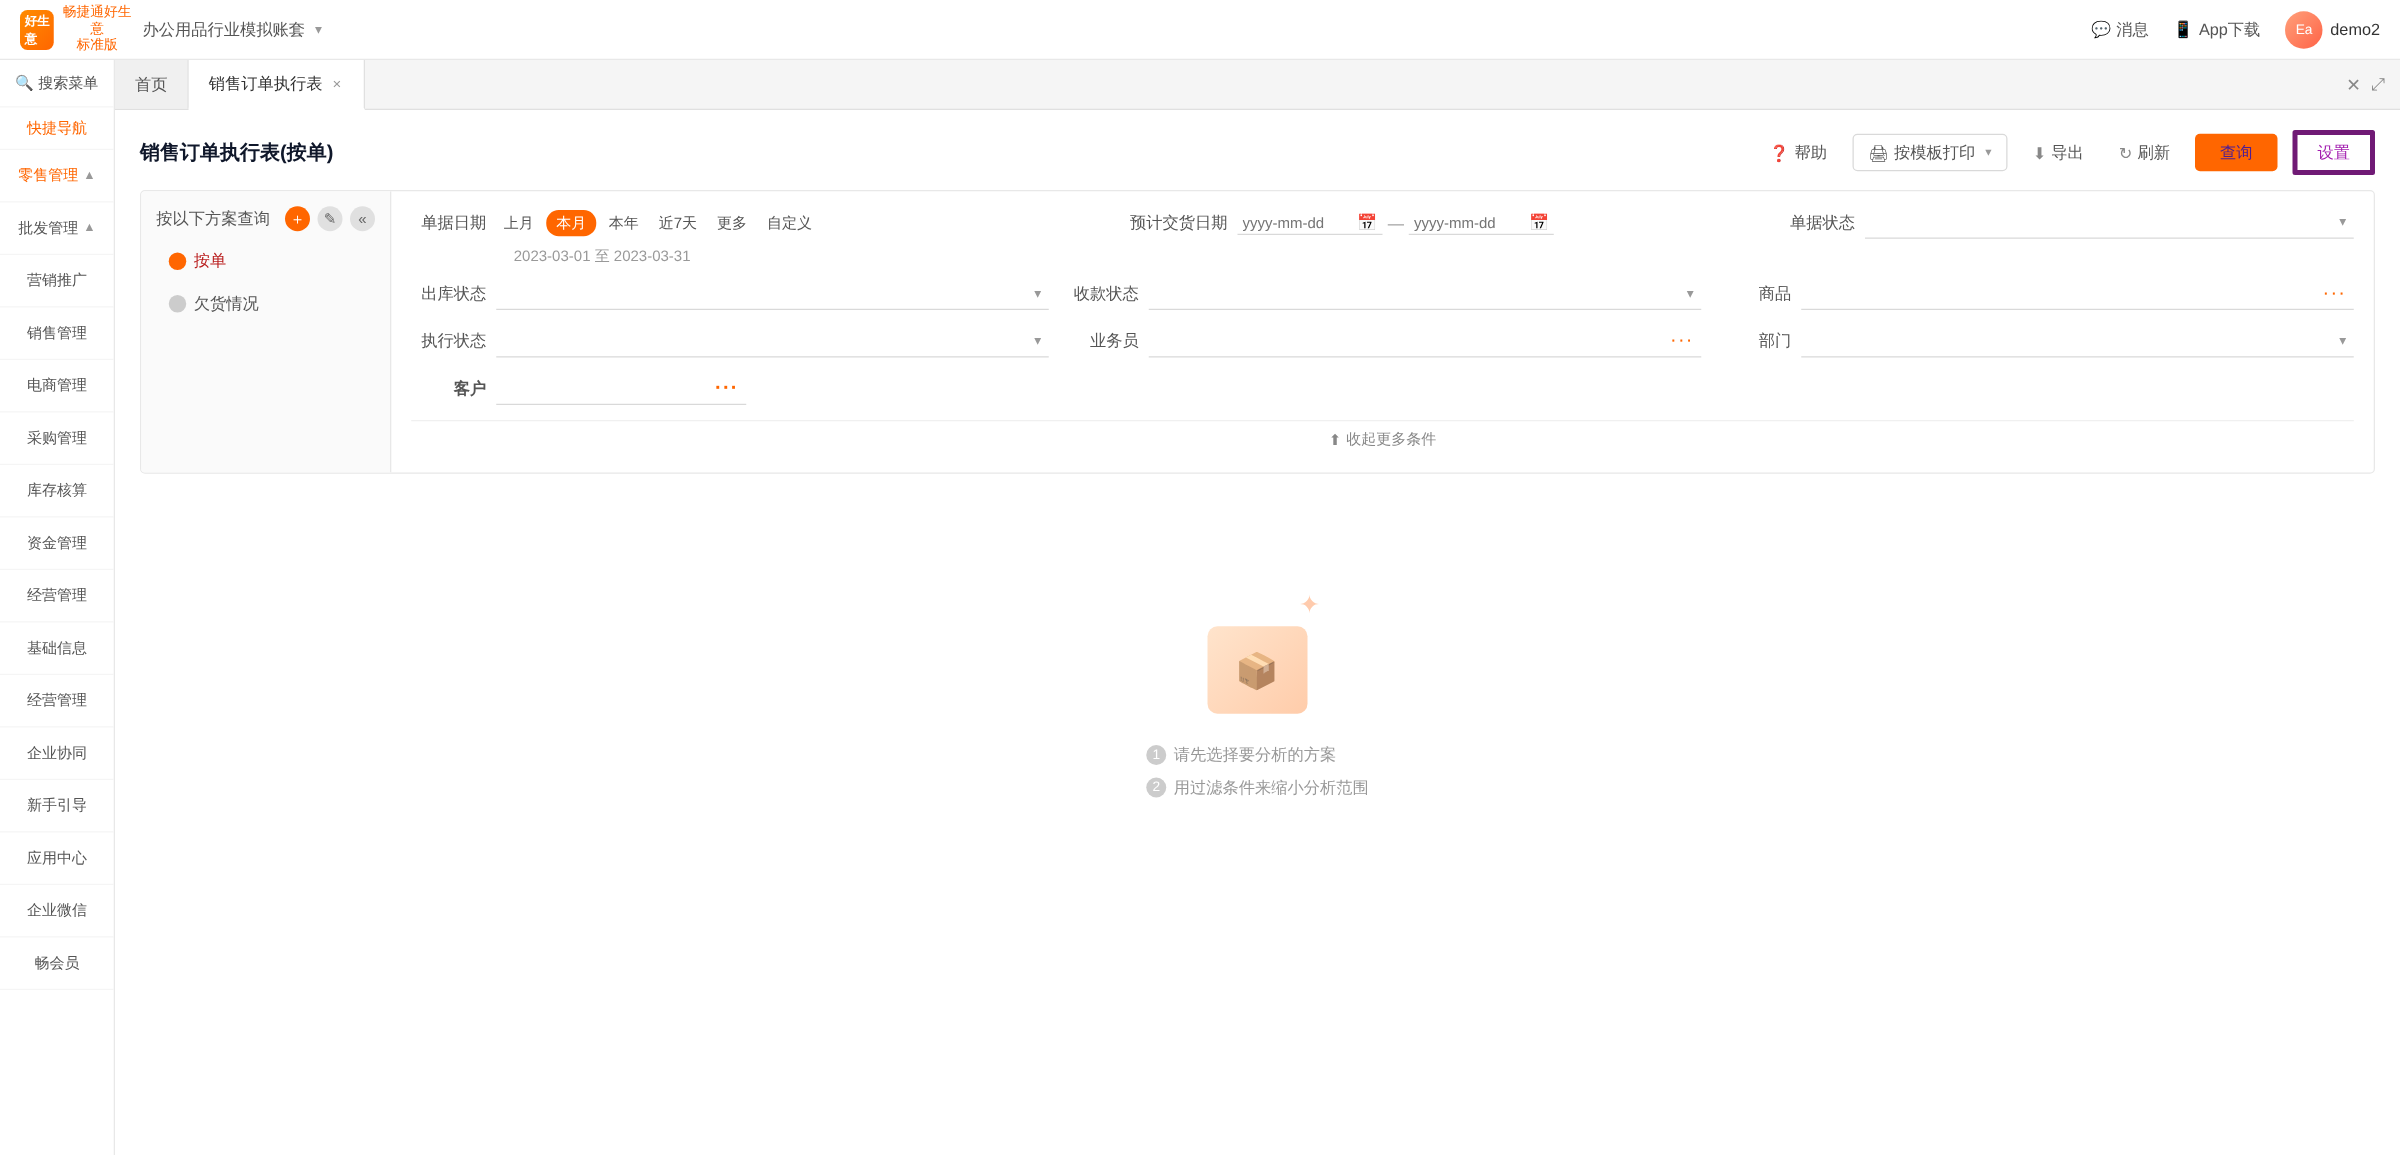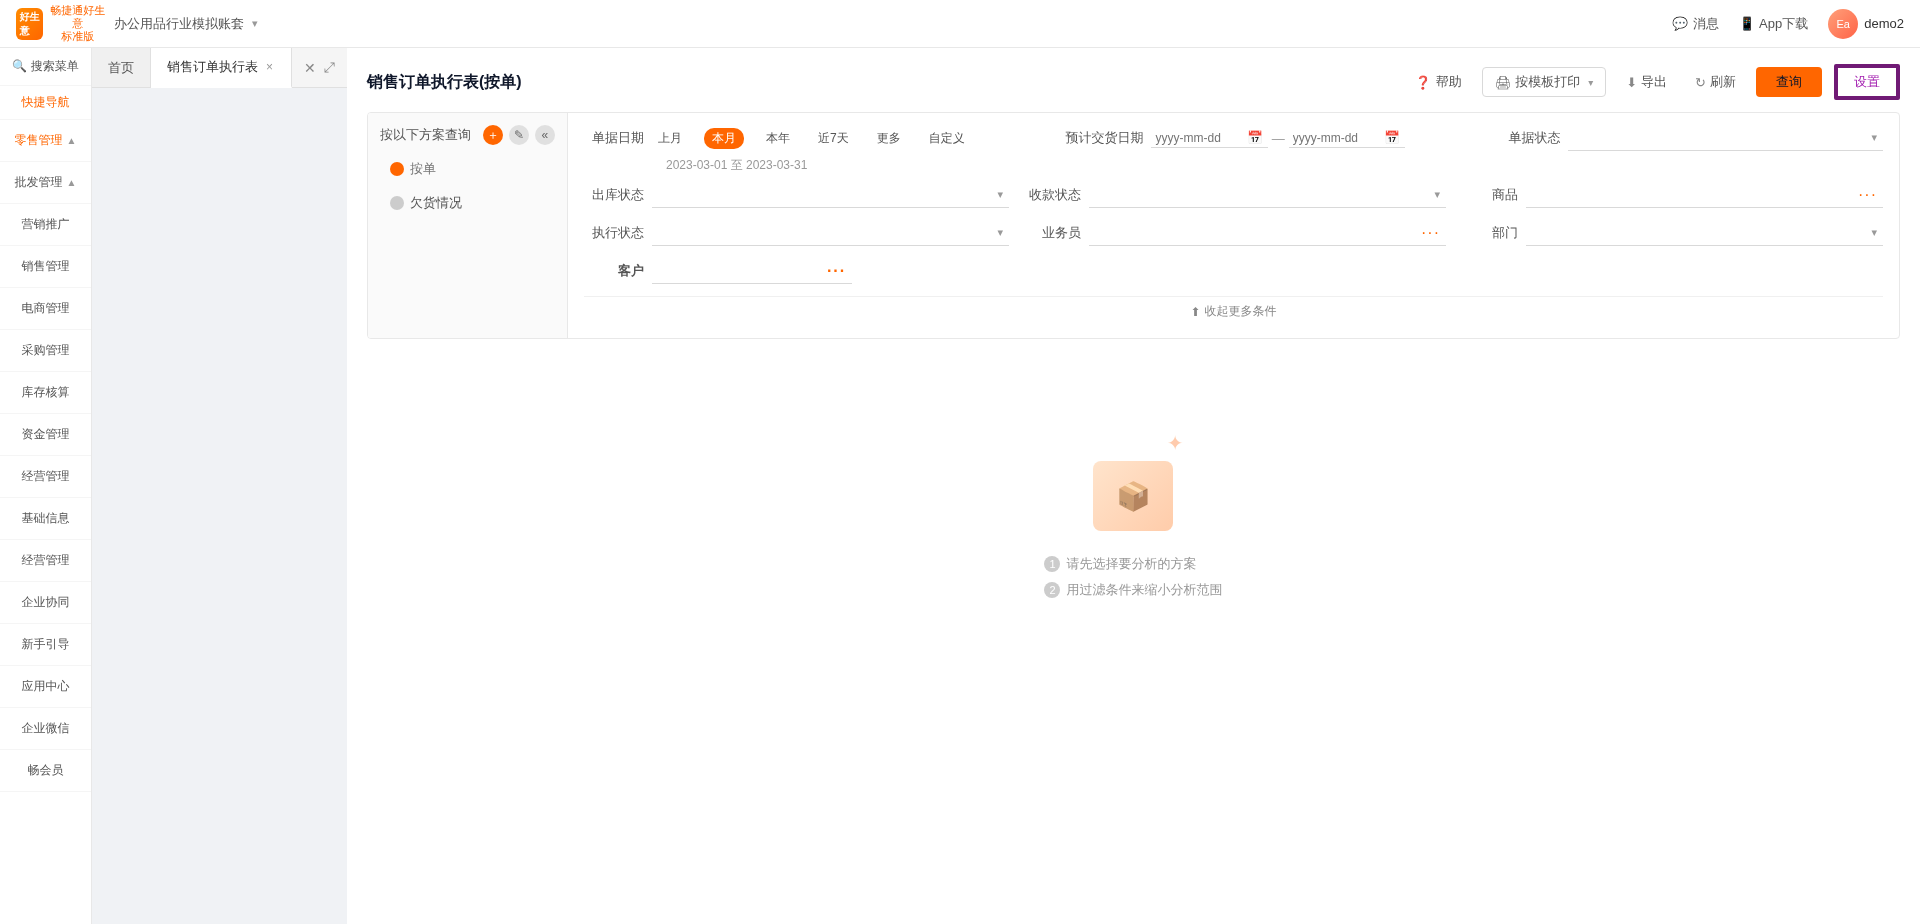--- a/index.html
+++ b/index.html
@@ -126,21 +126,21 @@
       font-size: 12px;
       color: #ff6600;
       cursor: pointer;
       border-bottom: 1px solid #f5f5f5;
     }
 
     
     .content-area {
       flex: 1;
       display: flex;
-      flex-direction: row;
+      flex-direction: column;
       overflow: hidden;
     }
 
     
     .tab-bar {
       height: 40px;
       background: #f5f5f5;
       border-bottom: 1px solid #e0e0e0;
       display: flex;
       align-items: stretch;
@@ -211,21 +211,21 @@
       gap: 4px;
       color: #555;
       font-size: 13px;
       cursor: pointer;
       padding: 4px 8px;
       border-radius: 4px;
     }
     .page-action-btn .action-icon { color: #888; }
     .btn-primary {
       background: #ff6600;
-      color: #0f172a;
+      color: #4c1d95;
       border: none;
       padding: 6px 20px;
       border-radius: 4px;
       cursor: pointer;
       font-size: 13px;
     }
     .btn-secondary {
       background: white;
       color: #a21caf;
       border: 4px solid #701a75;
@@ -301,21 +301,21 @@
       color: #555;
       white-space: nowrap;
       margin-right: 8px;
       min-width: 60px;
       text-align: right;
     }
     .filter-dots { color: #ff6600; font-size: 16px; cursor: pointer; letter-spacing: 1px; }
     .date-period-btns {
       display: flex;
       align-items: center;
-      gap: 16px;
+      gap: 4px;
     }
     .date-period-btn {
       padding: 2px 6px;
       font-size: 12px;
       cursor: pointer;
       border-radius: 2px;
       color: #555;
     }
     .date-period-btn.active {
       background: #ff6600;
@@ -446,21 +446,21 @@
       display: flex;
       align-items: center;
       gap: 6px;
       padding: 7px 10px;
       cursor: pointer;
       font-size: 13px;
       color: #555;
       border-radius: 4px;
       margin-bottom: 2px;
     }
-    .sub-menu-item.active { color: #737373; }
+    .sub-menu-item.active { color: #b91c1c; }
 
     
     .status-select-wrap {
       flex: 1;
       display: flex;
       align-items: center;
       justify-content: space-between;
       border-bottom: 1px solid #d9d9d9;
       padding: 3px 6px;
       cursor: pointer;

